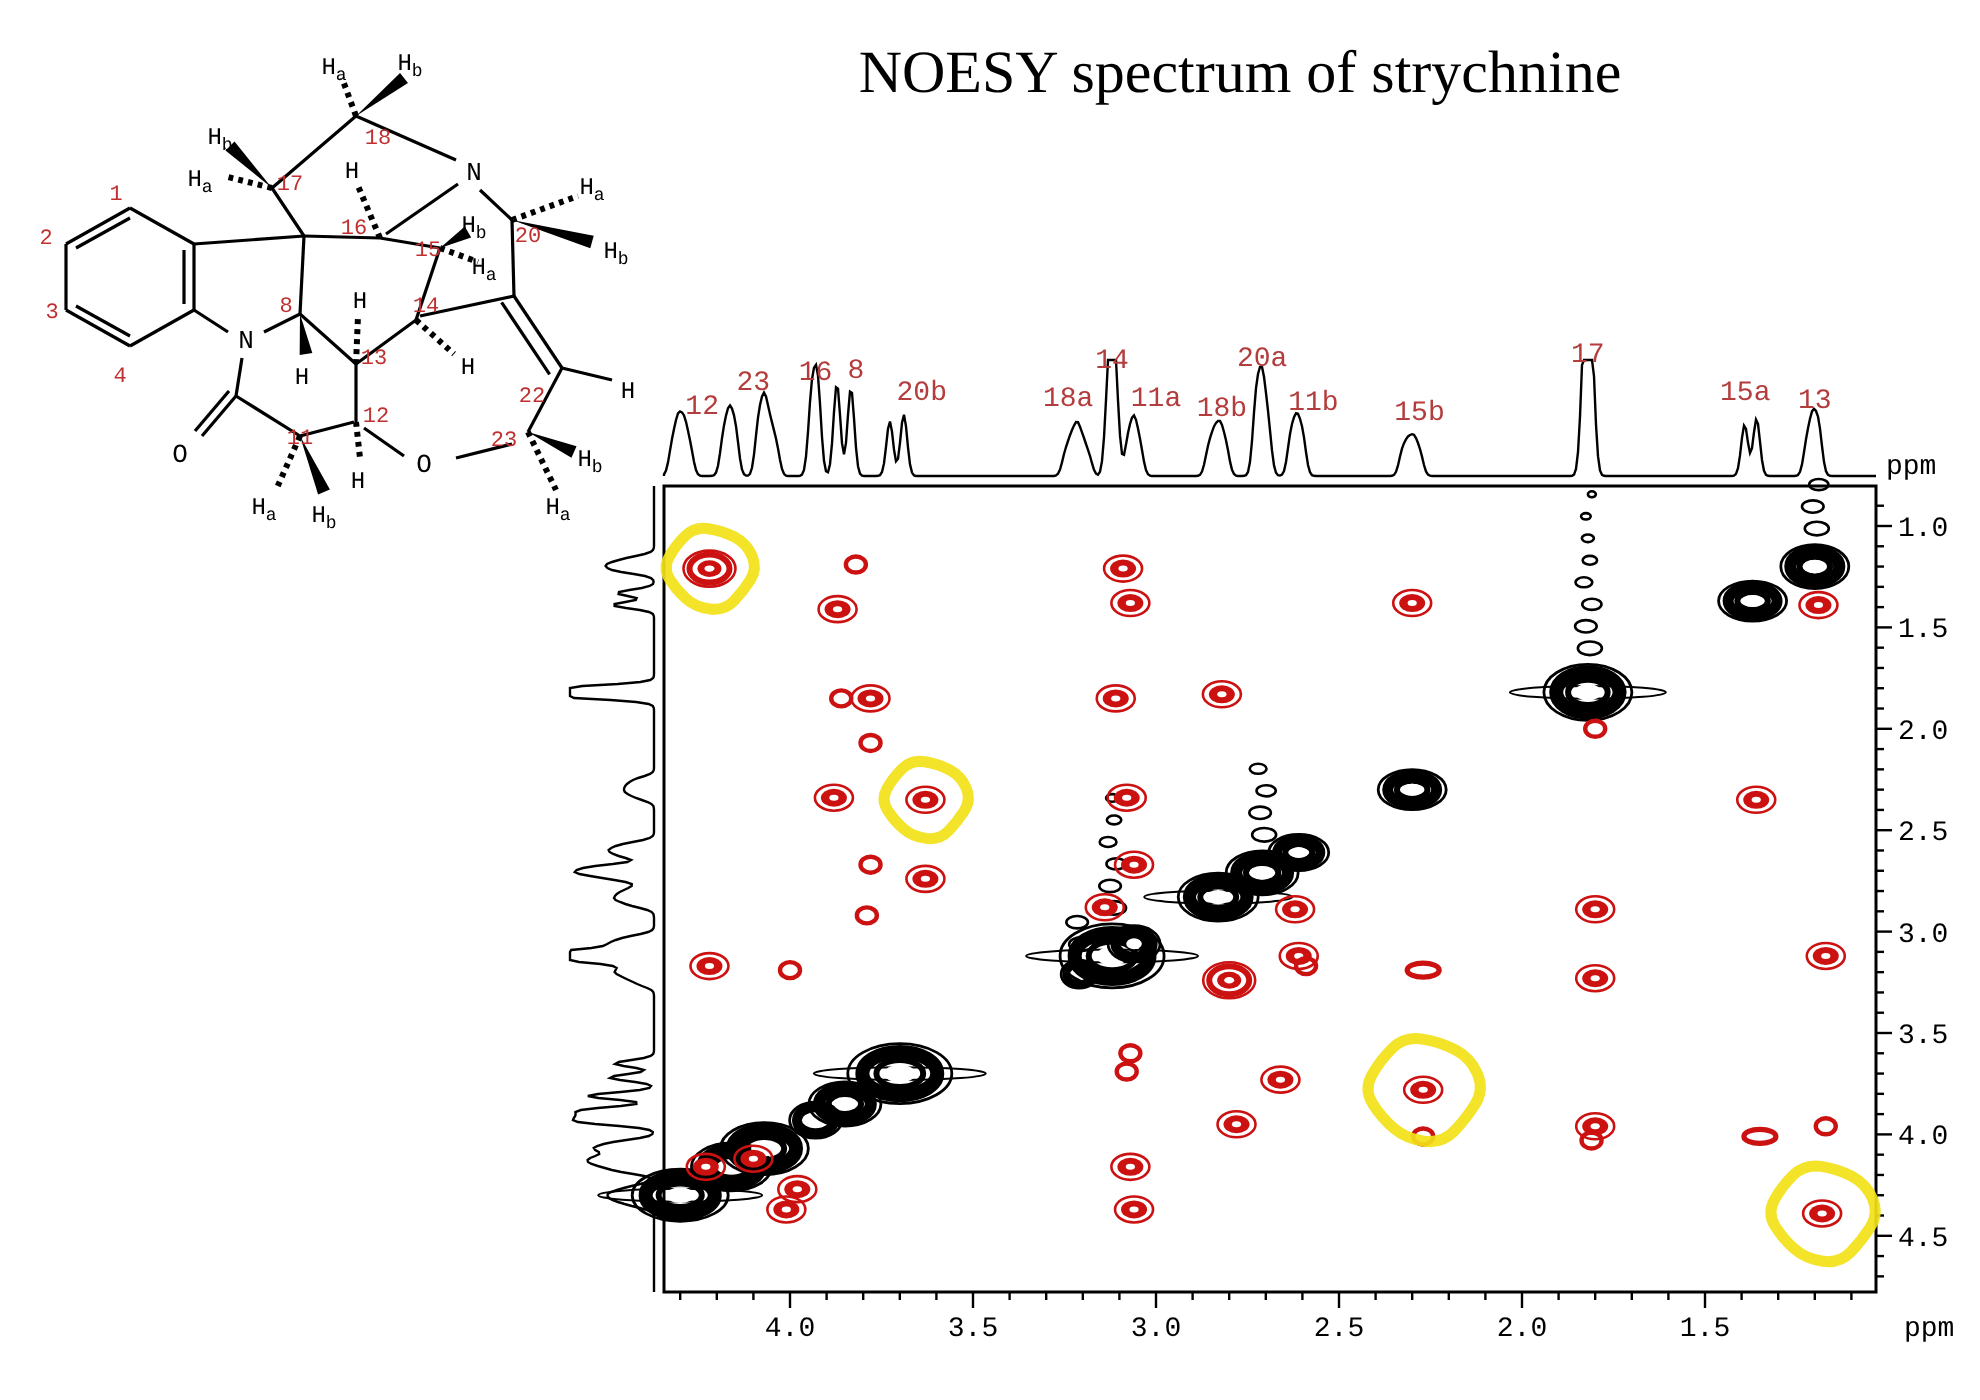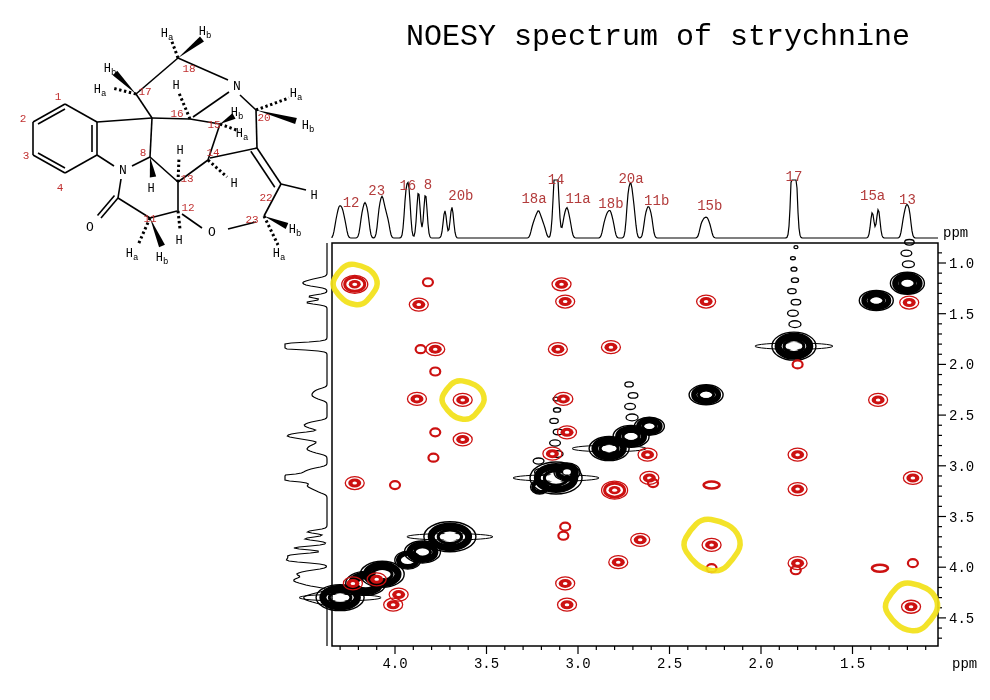--- a/index.html
+++ b/index.html
@@ -1,19 +1,19 @@
 <!DOCTYPE html>
 <html><head>
 <meta charset="utf-8">
 <style>
   html,body{margin:0;padding:0;background:#ffffff;}
   #root{position:relative;width:990px;height:700px;background:#fff;overflow:hidden;
         font-family:"Liberation Sans",sans-serif;}
-  #title{position:absolute;left:330px;top:20px;width:580px;text-align:right;
-         font-family:Liberation Mono, monospace;font-size:30px;color:#000;}
+  #title{position:absolute;left:330px;top:20px;width:580px;text-align:center;
+         font-family:Liberation Serif, serif;font-size:30px;color:#000;}
   svg{position:absolute;left:0;top:0;}
   text{user-select:none;}
 </style>
 </head>
 <body>
 <div id="root">
 
 <div id="title">NOESY spectrum of strychnine</div>
 
 <svg id="structure" width="335" height="272" viewBox="0 0 335 272">

